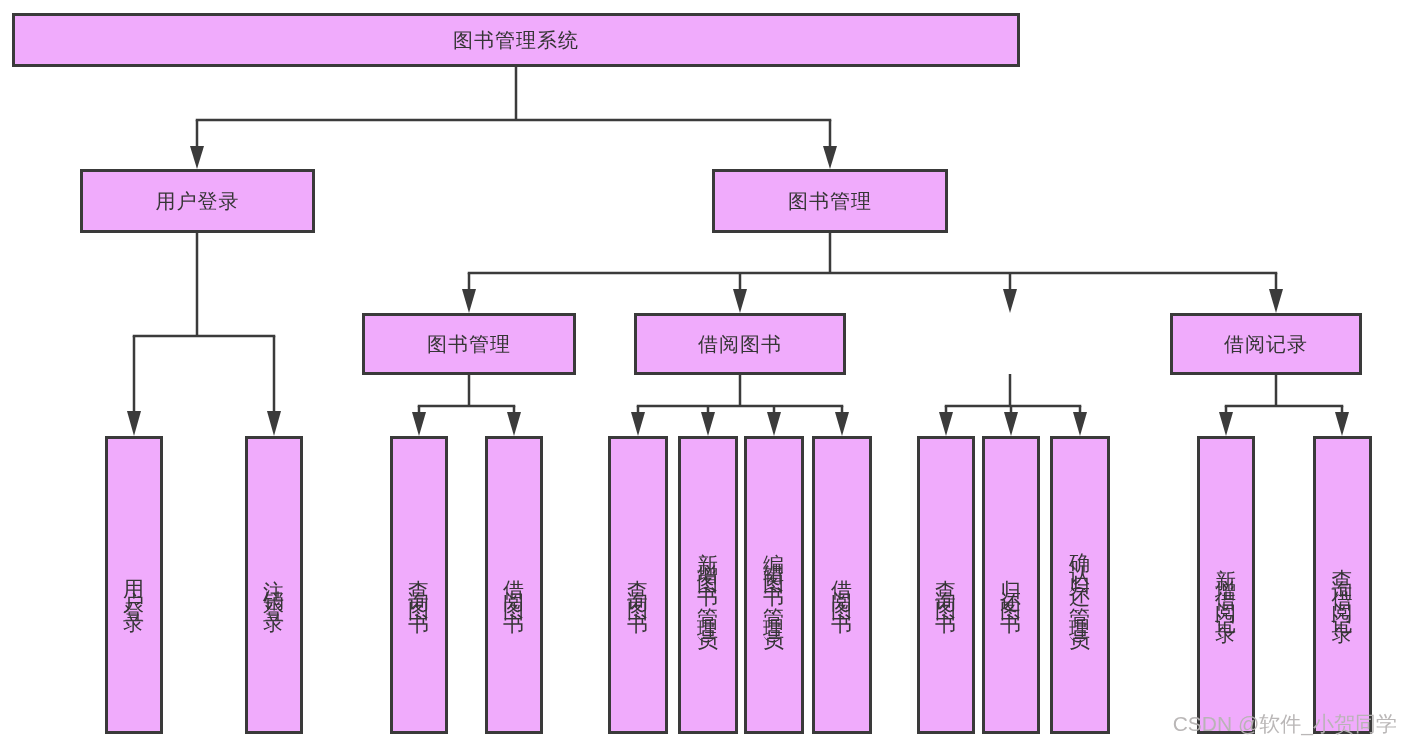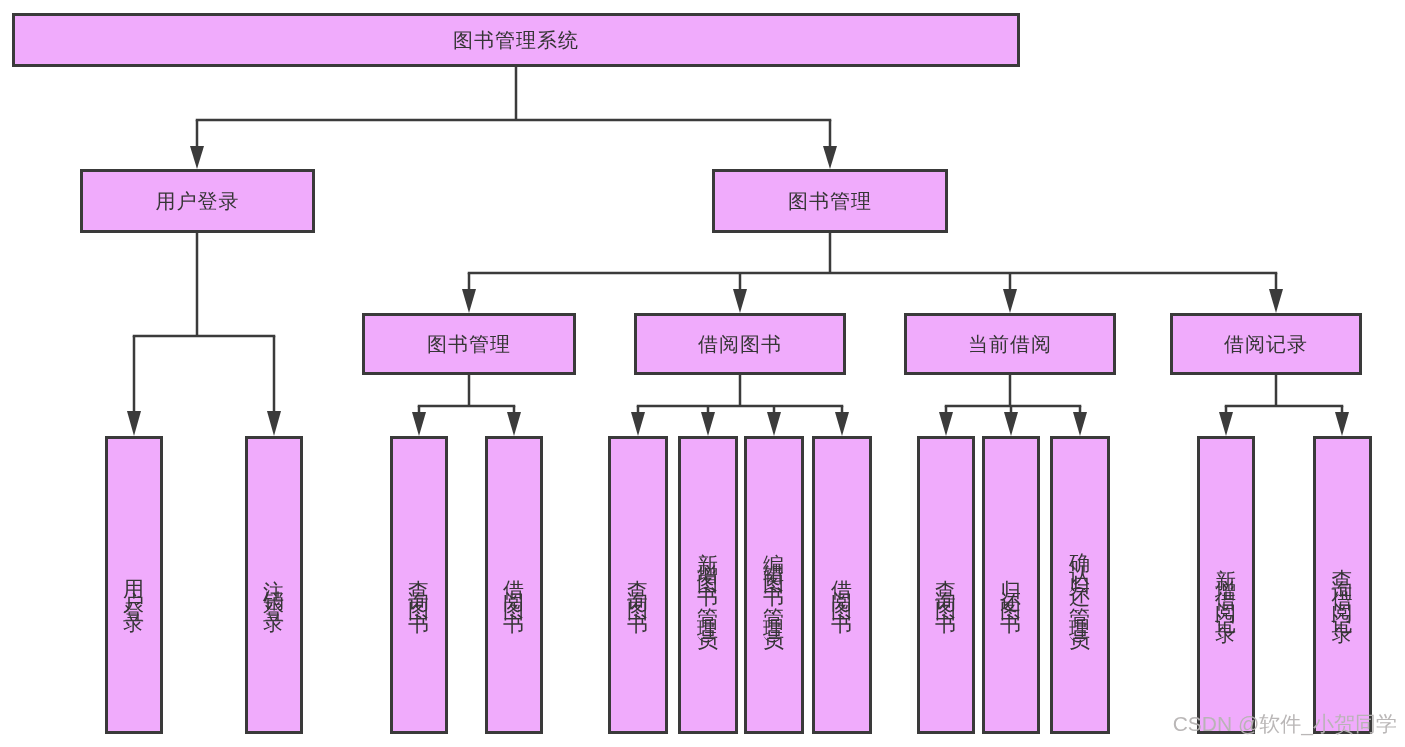--- a/index.html
+++ b/index.html
@@ -141,23 +141,20 @@
   <div class="box" style="left:712px;top:169px;width:236px;height:64px">
     <span class="hlabel">图书管理</span>
   </div>
 
   <div class="box" style="left:362px;top:313px;width:214px;height:62px">
     <span class="hlabel">图书管理</span>
   </div>
   <div class="box" style="left:634px;top:313px;width:212px;height:62px">
     <span class="hlabel">借阅图书</span>
   </div>
-  <div class="box" style="left:904px;top:313px;width:212px;height:62px">
-    <span class="hlabel">当前借阅</span>
-  </div>
   <div class="box" style="left:1170px;top:313px;width:192px;height:62px">
     <span class="hlabel">借阅记录</span>
   </div>
 
   <div class="box" style="left:105px;top:436px;width:58px;height:298px">
     <span class="vlabel">用户登录</span>
   </div>
   <div class="box" style="left:245px;top:436px;width:58px;height:298px">
     <span class="vlabel">注销登录</span>
   </div>

